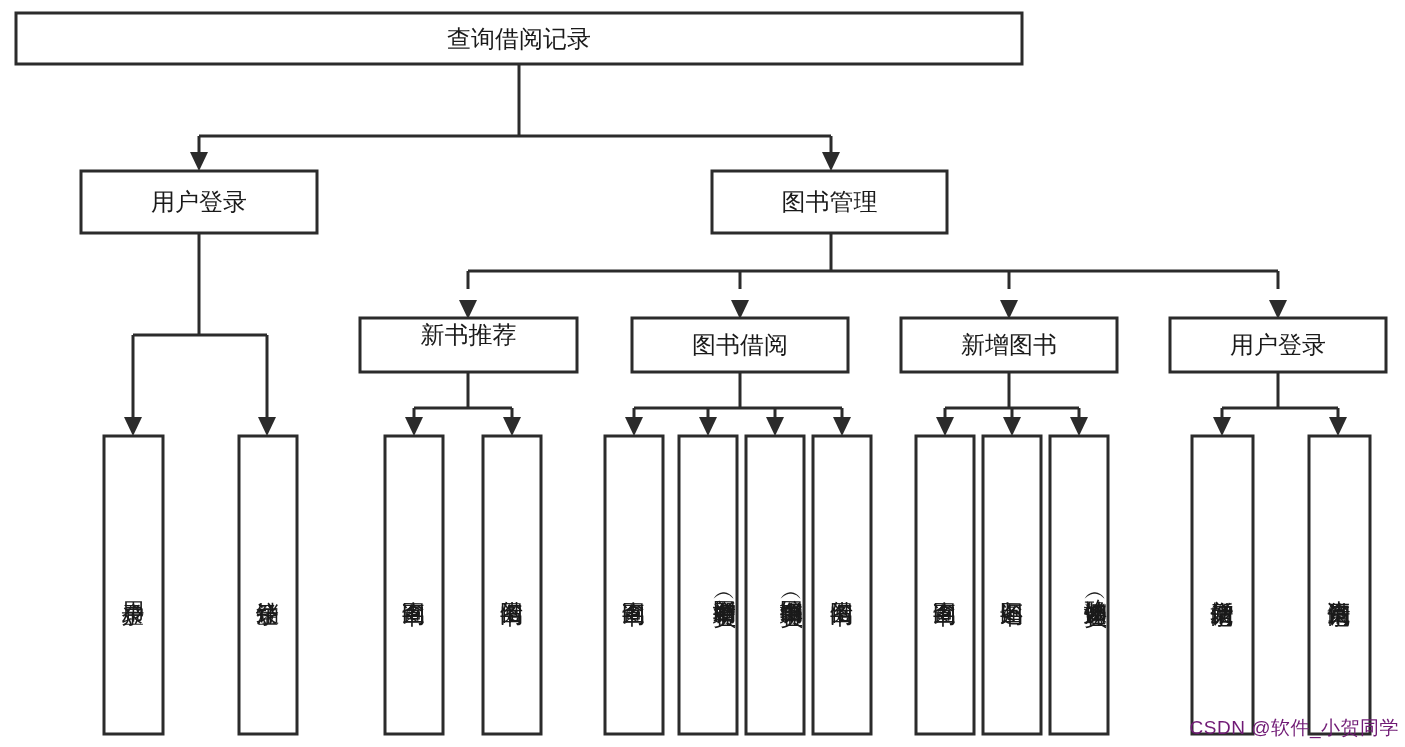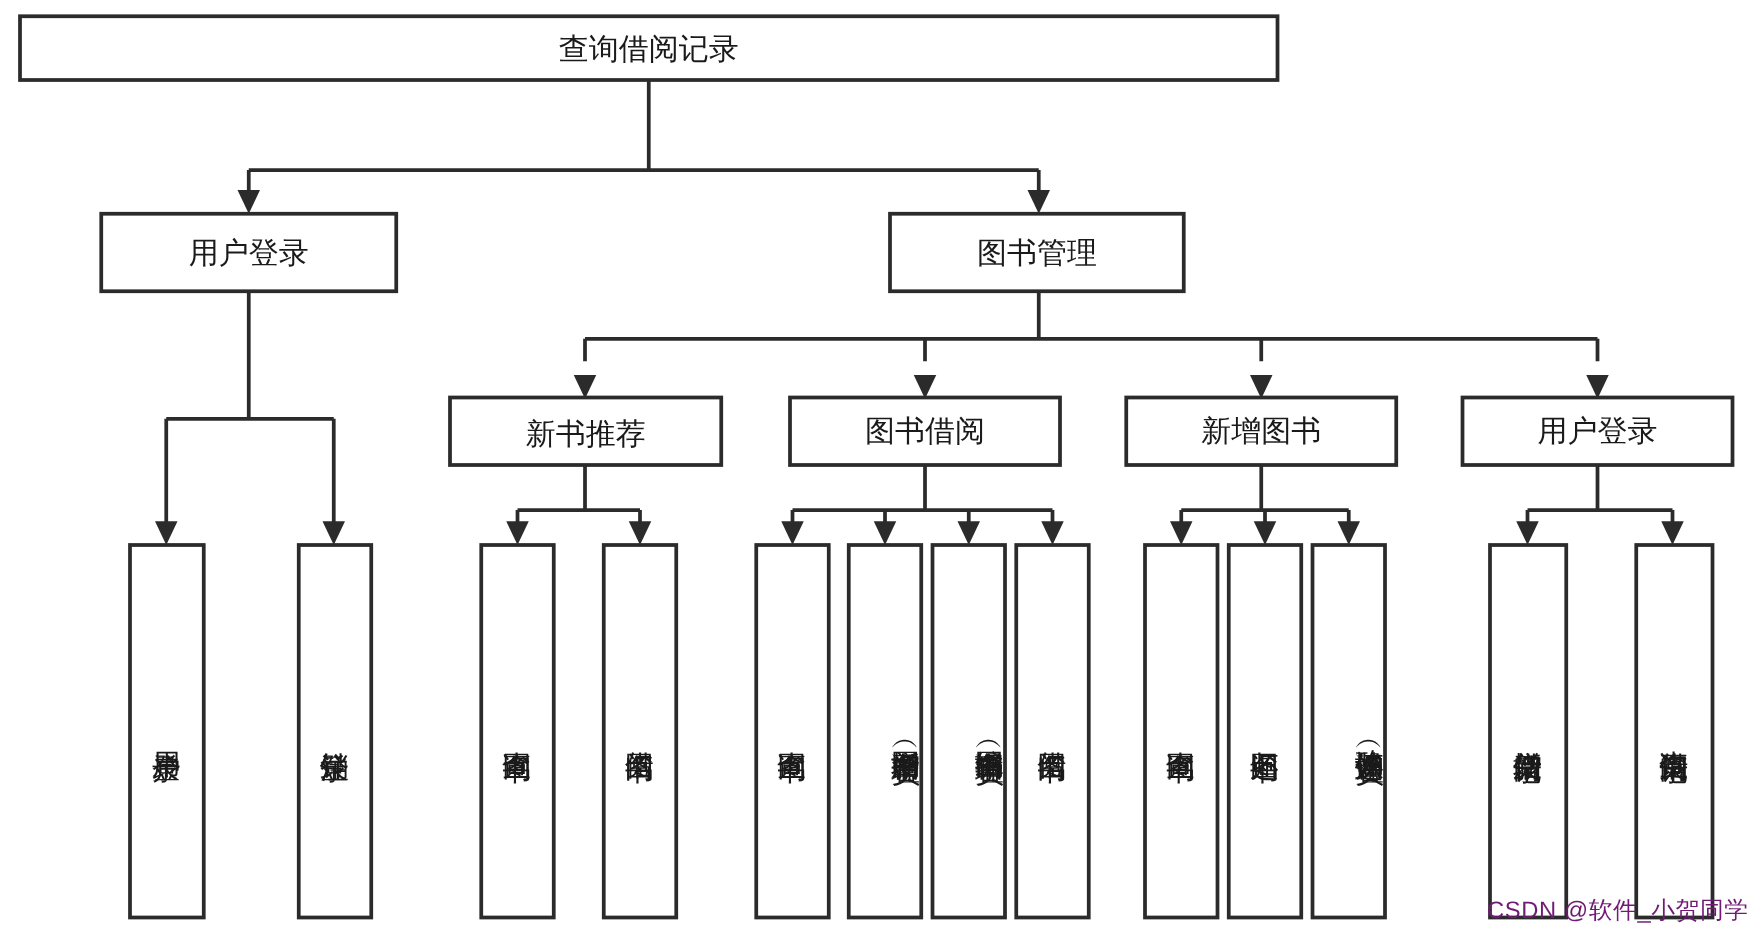--- a/index.html
+++ b/index.html
@@ -184,21 +184,21 @@
       <rect class="node-box" x="1192" y="436" width="61" height="298"></rect>
       <rect class="node-box" x="1309" y="436" width="61" height="298"></rect>
     </g>
   </svg>
 
   <div class="hlabel-wrap" style="left:16px; top:13px; width:1006px; height:51px;">查询借阅记录</div>
 
   <div class="hlabel-wrap" style="left:81px; top:171px; width:236px; height:62px;">用户登录</div>
   <div class="hlabel-wrap" style="left:712px; top:171px; width:235px; height:62px;">图书管理</div>
 
-  <div class="hlabel-wrap" style="left:360px; top:318px; width:217px; height:58px;border-radius:13px;">新书推荐</div>
+  <div class="hlabel-wrap" style="left:360px; top:306px; width:217px; height:58px;border-radius:13px;">新书推荐</div>
   <div class="hlabel-wrap" style="left:632px; top:318px; width:216px; height:54px;">图书借阅</div>
   <div class="hlabel-wrap" style="left:901px; top:318px; width:216px; height:54px;">新增图书</div>
   <div class="hlabel-wrap" style="left:1170px; top:318px; width:216px; height:54px;">用户登录</div>
 
   <div class="vlabel-wrap" style="left:104px; top:436px; width:59px; height:298px;">用户登录</div>
   <div class="vlabel-wrap" style="left:239px; top:436px; width:58px; height:298px;">注销登录</div>
 
   <div class="vlabel-wrap" style="left:385px; top:436px; width:58px; height:298px;">查询图书</div>
   <div class="vlabel-wrap" style="left:483px; top:436px; width:58px; height:298px;">借阅图书</div>
 

